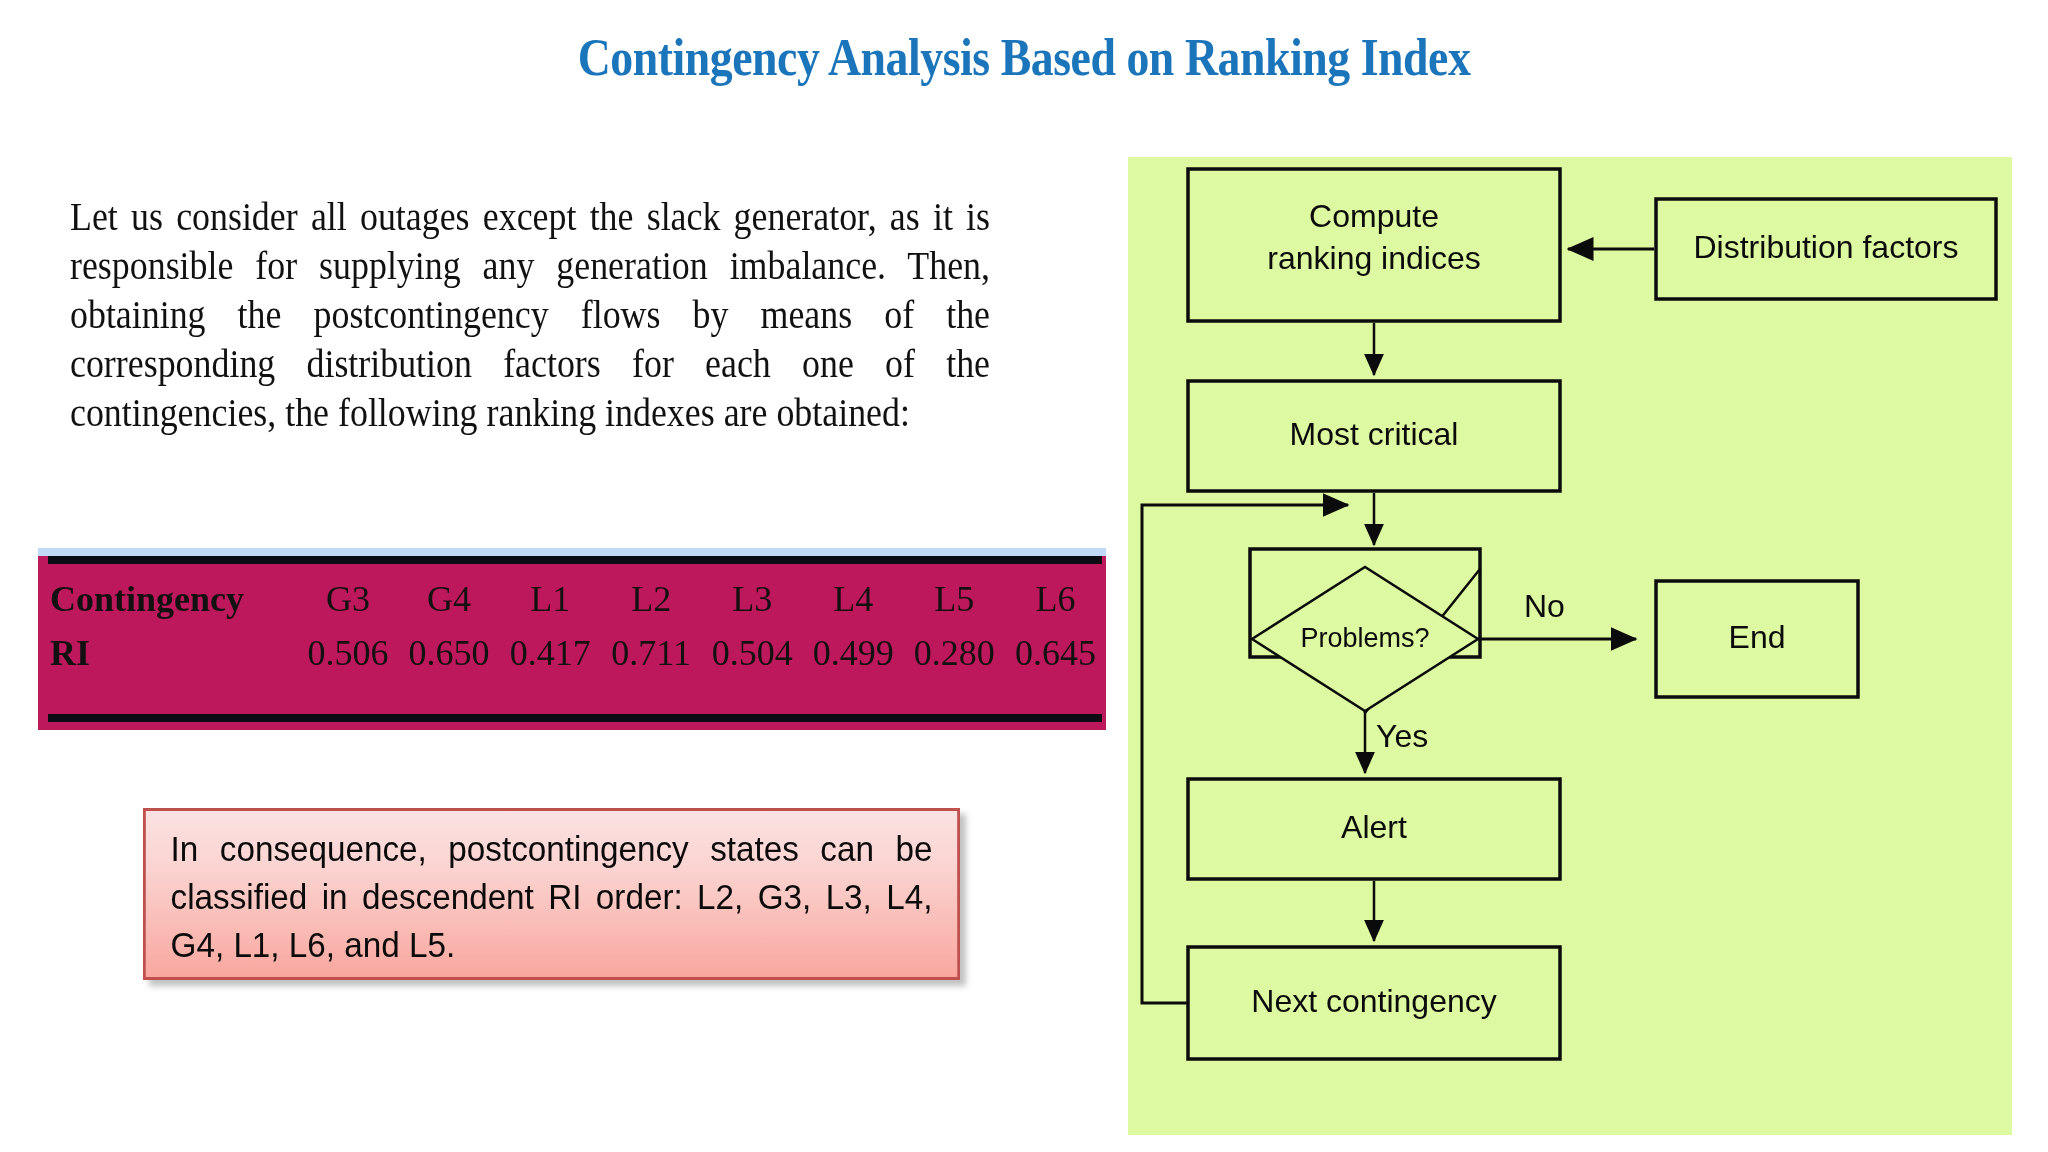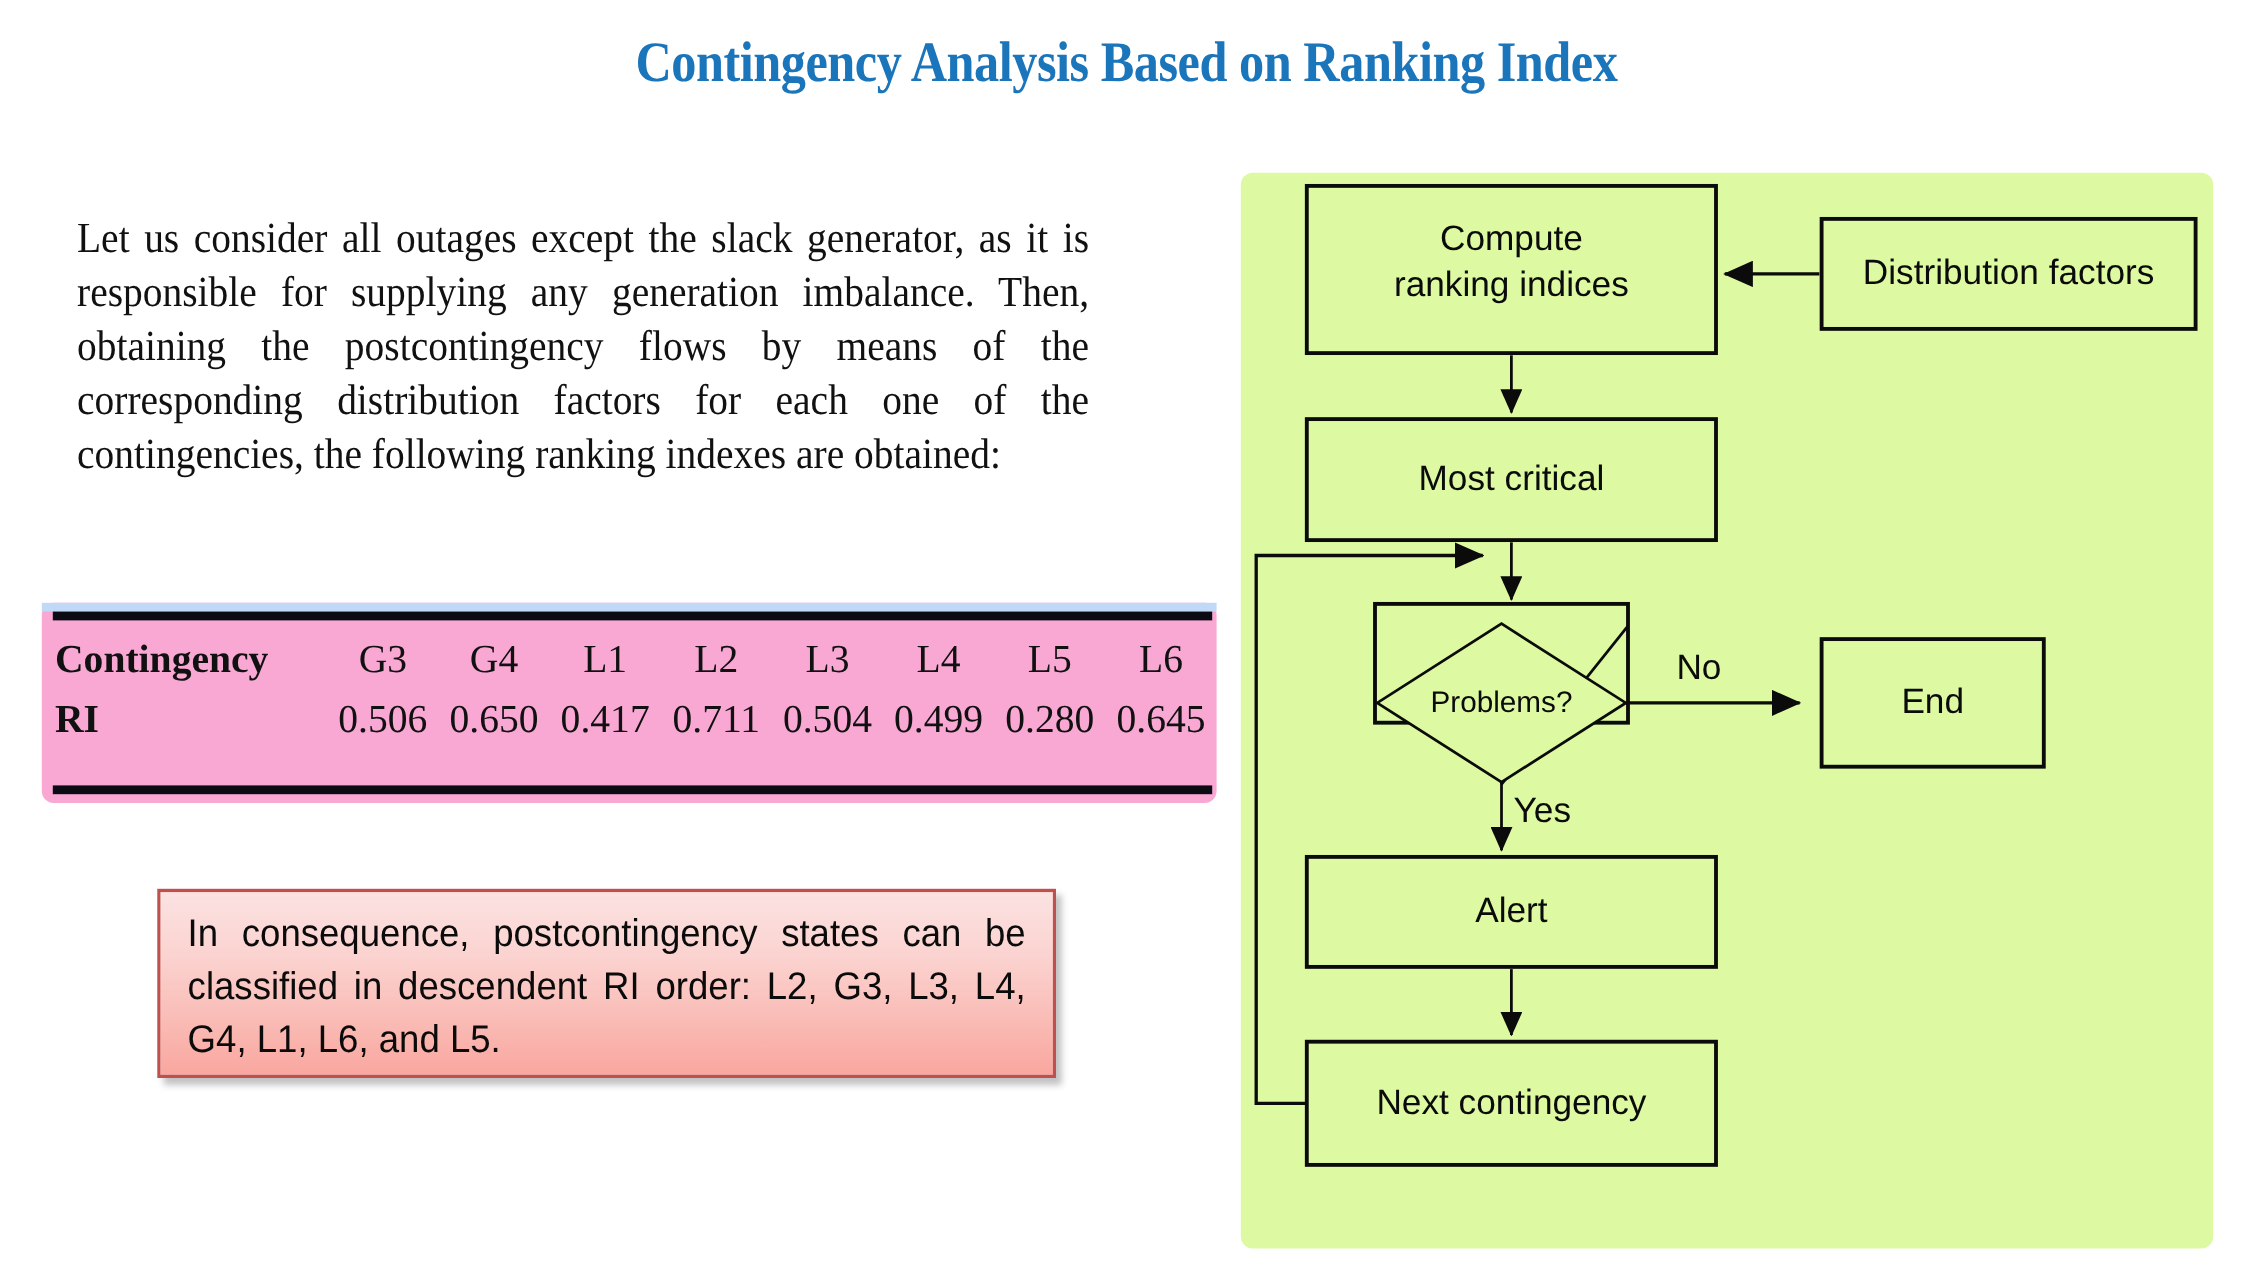--- a/index.html
+++ b/index.html
@@ -47,23 +47,22 @@
     transform-origin: left top;
   }
 
   
   #ri-table {
     position: absolute;
     left: 38px;
     top: 548px;
     width: 1068px;
     height: 182px;
-    background: #f9a8d4;
+    background: #be185d;
     box-sizing: border-box;
-    border-radius: 11px;
   }
   #ri-table .rule {
     position: absolute;
     left: 10px;
     right: 4px;
     height: 8px;
     background: #0B0B14;
   }
   #ri-table .rule.top { top: 8px; }
   #ri-table .rule.bottom { bottom: 8px; }
@@ -120,21 +119,20 @@
   }
 
   
   #flowchart-panel {
     position: absolute;
     left: 1128px;
     top: 157px;
     width: 884px;
     height: 978px;
     background: #DDF9A1;
-    border-radius: 11px;
   }
   #flowchart-panel svg { display: block; }
   .fc-label {
     font-family: "Liberation Sans", sans-serif;
     fill: #0B0B0B;
     text-anchor: middle;
     dominant-baseline: middle;
   }
   .fc-label.big { font-size: 32px; }
   .fc-label.small { font-size: 27px; }

